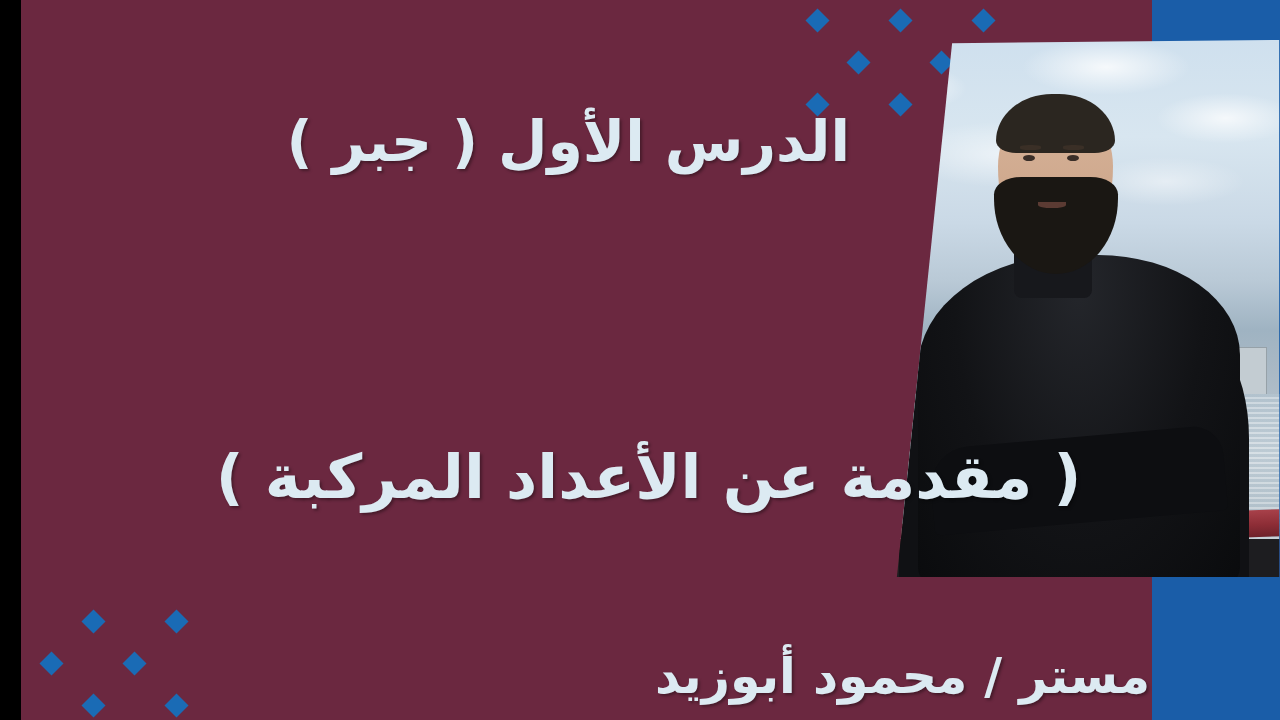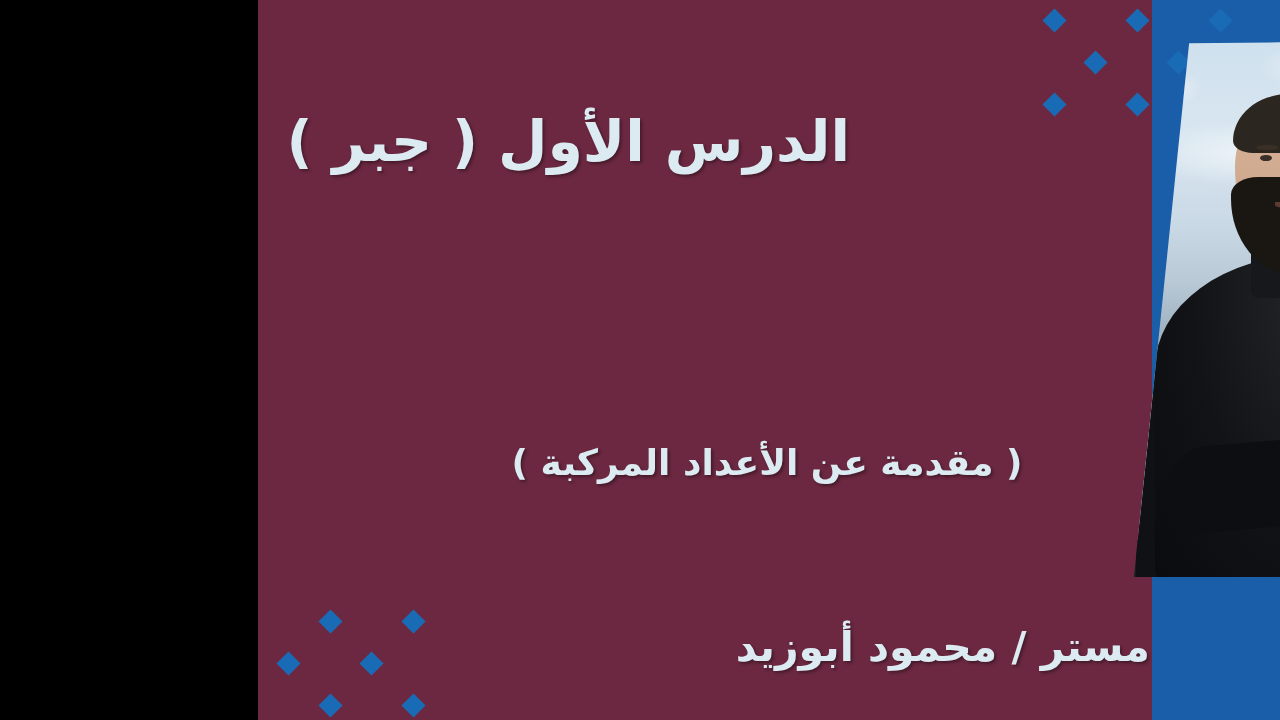--- a/index.html
+++ b/index.html
@@ -8,21 +8,21 @@
   html, body {
     width: 1280px;
     height: 720px;
     overflow: hidden;
     background: #000;
     font-family: "DejaVu Sans", "Liberation Sans", sans-serif;
   }
 
   #slide {
     position: relative;
-    width: 1022px;
+    width: 1259px;
     height: 720px;
     background: #6B2840;
     overflow: hidden;
   }
 
   
   .blue-bar {
     position: absolute;
     top: 0;
     right: 0;
@@ -272,29 +272,29 @@
   .line-2 {
     right: 530px;
     top: 285px;
     font-size: 55px;
     line-height: 1.1;
   }
   .line-3 {
     right: 0px;
     left: 0px;
     top: 443px;
-    font-size: 36px;
+    font-size: 61px;
     line-height: 1.1;
     text-align: center;
     padding-right: 4px;
   }
   .presenter {
     right: 130px;
-    top: 625px;
-    font-size: 41px;
+    top: 650px;
+    font-size: 49px;
     line-height: 1.1;
   }
 </style>
 </head>
 <body>
 
 <div id="slide">
 
   <div class="blue-bar"></div>
 

